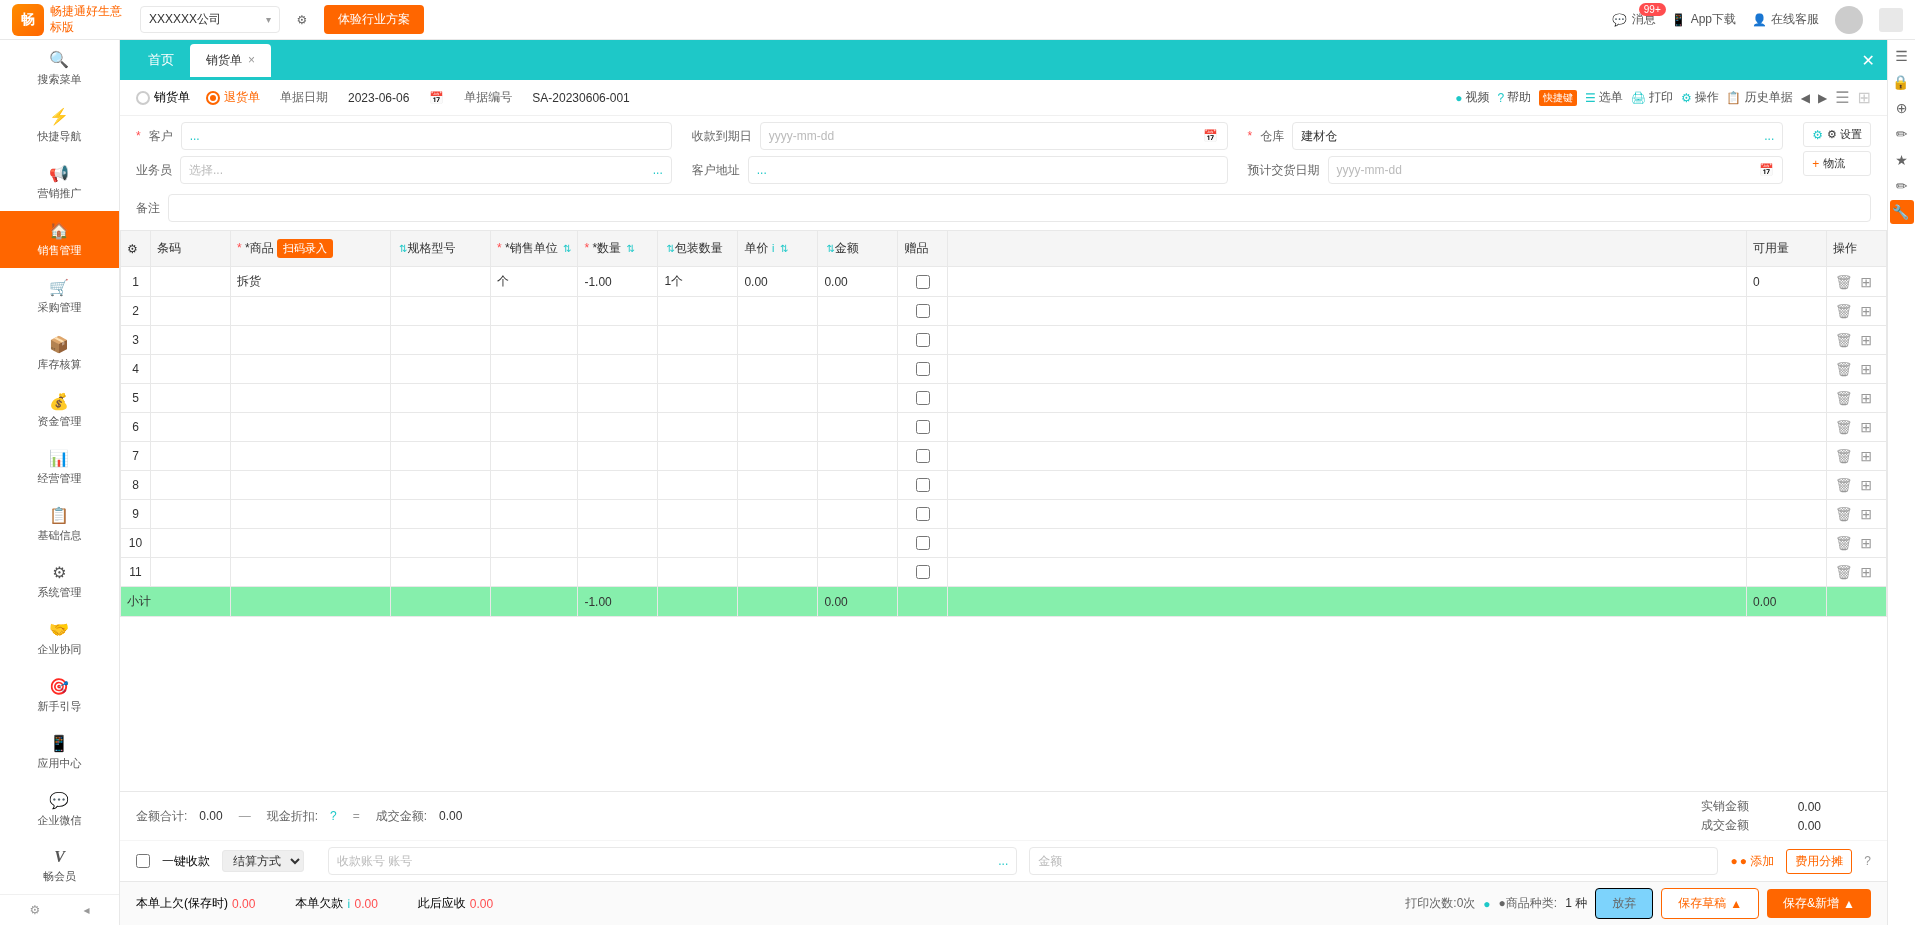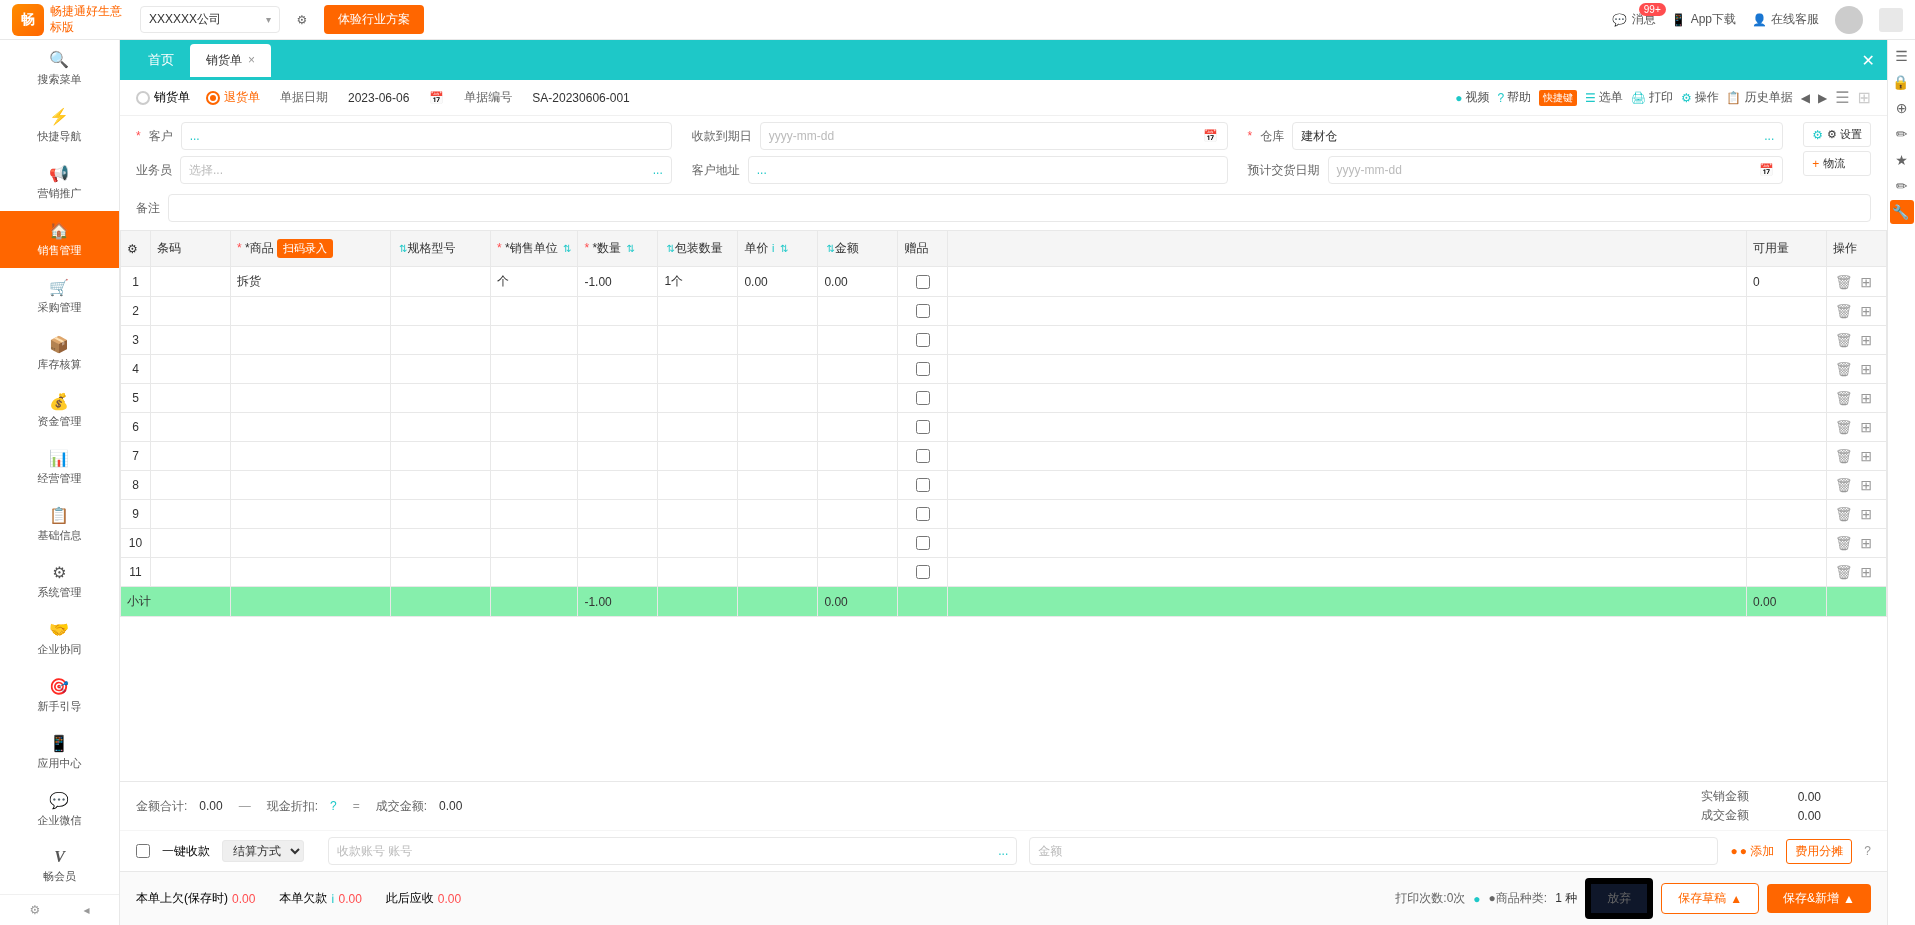--- a/index.html
+++ b/index.html
@@ -96,24 +96,24 @@
     .minus-sign { color: #999; margin: 0 4px; }
     .equal-sign { color: #999; margin: 0 4px; }
     .payment-row { display: flex; align-items: center; padding: 6px 16px; gap: 12px; }
     .pay-checkbox { width: 14px; height: 14px; }
     .pay-select { border: 1px solid #e8e8e8; border-radius: 3px; padding: 2px 6px; color: #333; min-width: 80px; }
     .add-btn { color: #ff6600; cursor: pointer; display: flex; align-items: center; gap: 2px; }
     .expense-btn { border: 1px solid #ff6600; color: #ff6600; background: white; padding: 3px 8px; border-radius: 3px; cursor: pointer; font-size: 12px; }
     .help-icon { color: #999; cursor: pointer; }
 
     
-    .footer-stats { display: flex; align-items: center; padding: 6px 16px; background: #fafafa; border-top: 1px solid #e8e8e8; gap: 24px; }
+    .footer-stats { display: flex; align-items: center; padding: 6px 16px; background: #fafafa; border-top: 1px solid #e8e8e8; gap: 40px; }
     .footer-stat { display: flex; align-items: center; gap: 4px; }
     .footer-actions { margin-left: auto; display: flex; align-items: center; gap: 8px; }
-    .discard-btn { border: 6px solid #000000; background: #0f172a; color: #666; padding: 6px 16px; border-radius: 4px; cursor: pointer; }
+    .discard-btn { border: 1px solid #000000; background: #7dd3fc; color: #666; padding: 6px 16px; border-radius: 4px; cursor: pointer; }
     .save-draft-btn { border: 1px solid #ff6600; background: white; color: #ff6600; padding: 6px 16px; border-radius: 4px; cursor: pointer; display: flex; align-items: center; gap: 4px; }
     .save-new-btn { background: #ff6600; color: white; border: none; padding: 6px 16px; border-radius: 4px; cursor: pointer; display: flex; align-items: center; gap: 4px; }
     .product-count { color: #333; }
     .amount-row { display: flex; gap: 12px; align-items: center; }
     .amount-label { color: #666; }
     .amount-value { color: #333; min-width: 60px; text-align: right; }
 
     
     .right-panel { width: 28px; background: #fff; border-left: 1px solid #e8e8e8; display: flex; flex-direction: column; align-items: center; padding: 4px 0; gap: 2px; flex-shrink: 0; }
     .right-panel-btn { width: 24px; height: 24px; display: flex; align-items: center; justify-content: center; cursor: pointer; color: #666; border-radius: 3px; font-size: 14px; }

